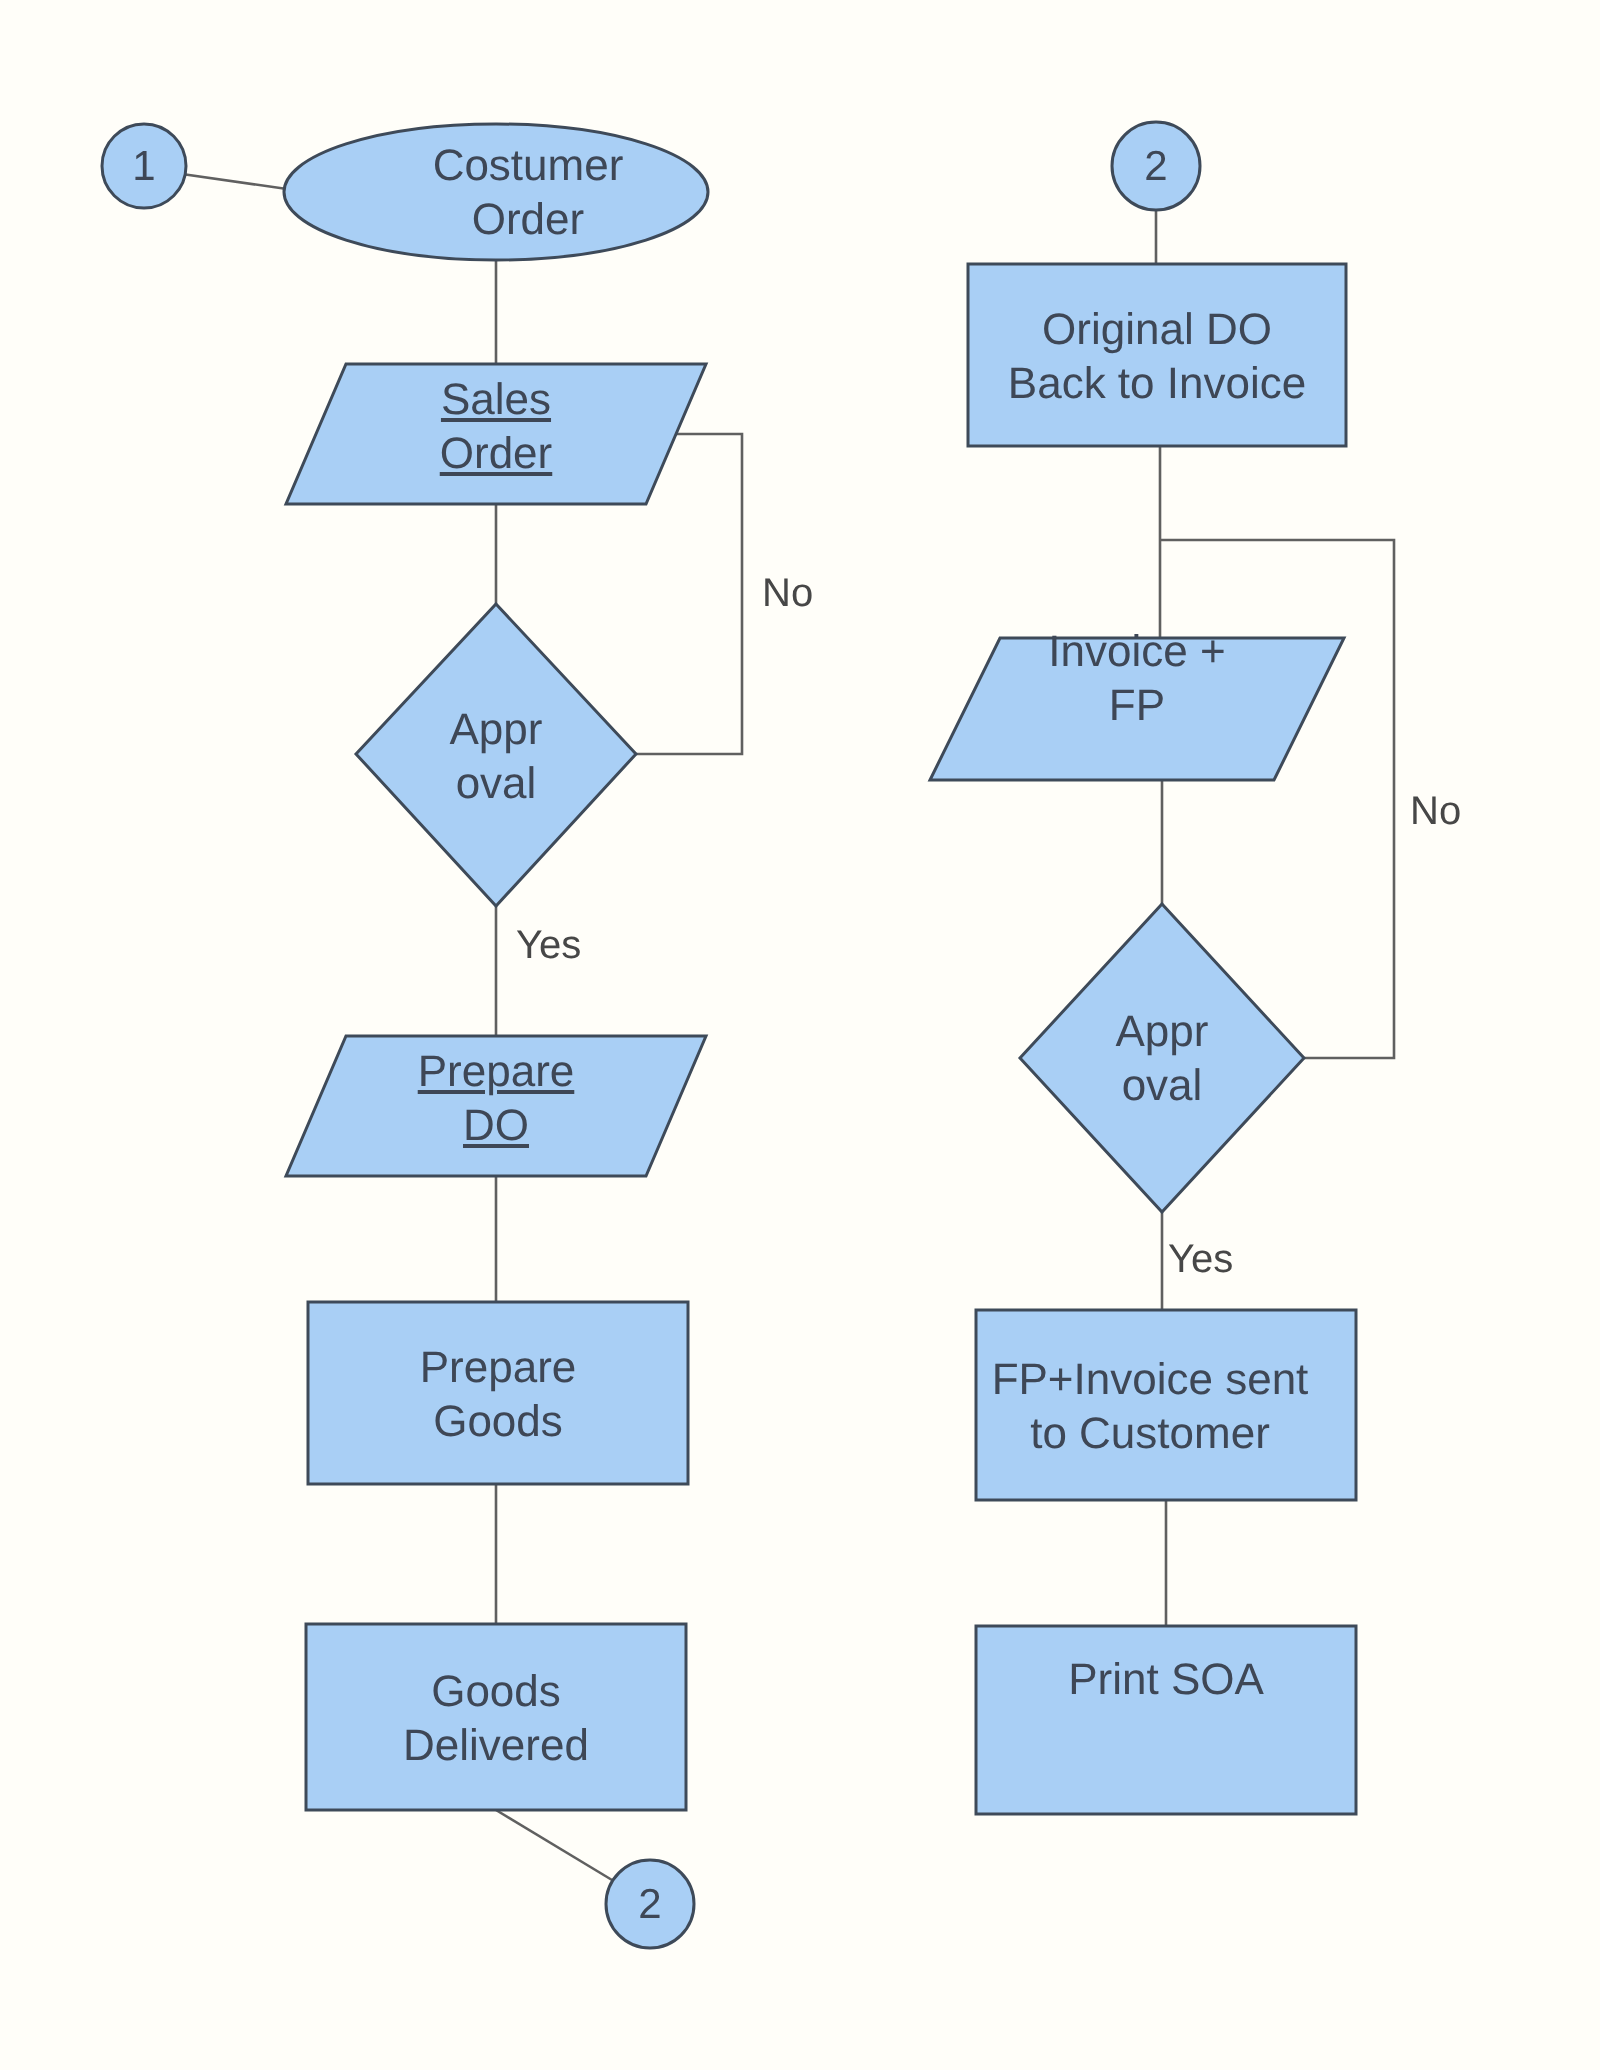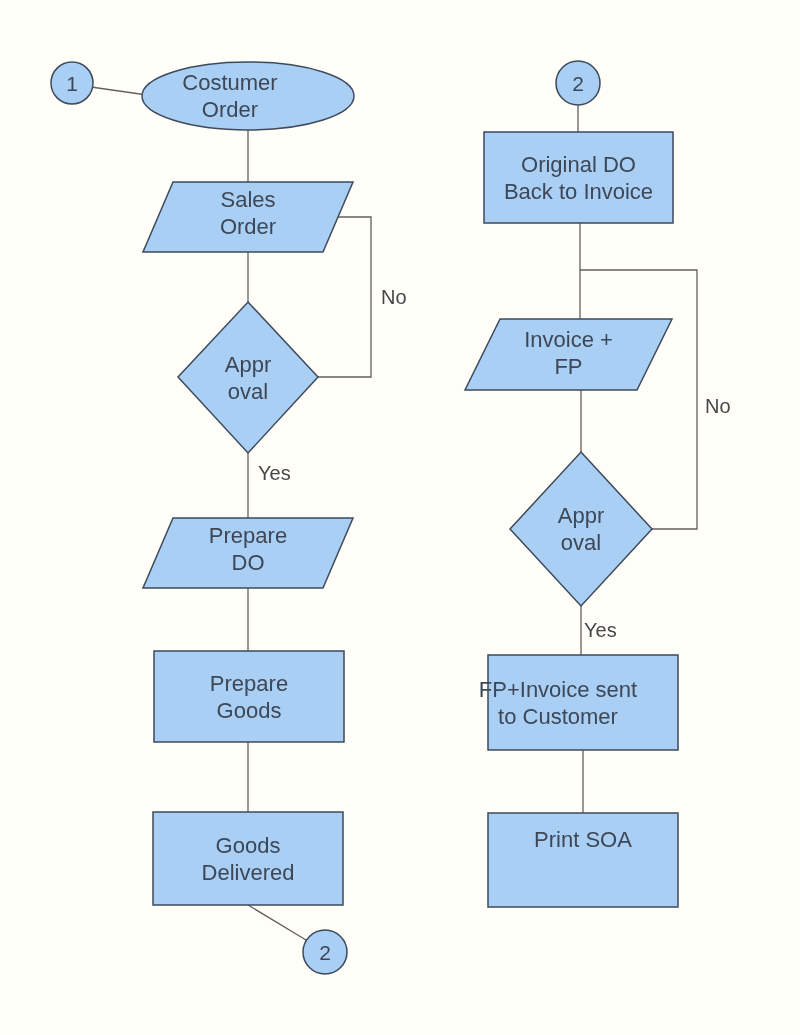--- a/index.html
+++ b/index.html
@@ -36,21 +36,21 @@
   }
   .circle-label { font-size: 21px; }
   .edge-label {
     position: absolute;
     font-size: 20px;
     line-height: 27px;
     white-space: nowrap;
     color: var(--edge-text, #474747);
   }
   .pb4  { padding-bottom: 4px; }
-  .pb8  { padding-bottom: 8px; }
+  .pb8  { padding-bottom: 8px; text-decoration: underline; }
   .pb14 { padding-bottom: 0; }
   .pb16 { padding-bottom: 16px; }
 </style>
 </head>
 <body>
 
 <div class="canvas">
 
   <svg class="layer" width="800" height="1035" viewBox="0 0 800 1035">
 
@@ -81,42 +81,42 @@
 
     <circle class="shape" cx="578" cy="83" r="22"></circle>
     <rect class="shape" x="484" y="132" width="189" height="91"></rect>
     <polygon class="shape" points="500,319 672,319 637,390 465,390"></polygon>
     <polygon class="shape" points="581,452 652,529 581,606 510,529"></polygon>
     <rect class="shape" x="488" y="655" width="190" height="95"></rect>
     <rect class="shape" x="488" y="813" width="190" height="94"></rect>
   </svg>
 
   <div class="label circle-label" style="left:51px;top:62px;width:42px;height:42px">1</div>
-  <div class="label" style="left:125px;top:61px;width:210px;height:70px">Costumer
+  <div class="label" style="left:159px;top:61px;width:210px;height:70px">Costumer
 Order</div>
   <div class="label pb8" style="left:143px;top:182px;width:210px;height:70px">Sales
 Order</div>
   <div class="label pb14" style="left:178px;top:302px;width:140px;height:151px">Appr
 oval</div>
   <div class="label pb8" style="left:143px;top:518px;width:210px;height:70px">Prepare
 DO</div>
   <div class="label pb14" style="left:154px;top:651px;width:190px;height:91px">Prepare
 Goods</div>
   <div class="label pb14" style="left:153px;top:812px;width:190px;height:93px">Goods
 Delivered</div>
   <div class="label circle-label" style="left:304px;top:931px;width:42px;height:42px">2</div>
 
   <div class="label circle-label" style="left:557px;top:62px;width:42px;height:42px">2</div>
   <div class="label pb14" style="left:484px;top:132px;width:189px;height:91px">Original DO
 Back to Invoice</div>
-  <div class="label pb4" style="left:465px;top:319px;width:207px;height:71px">Invoice +
+  <div class="label pb4" style="left:465px;top:305px;width:207px;height:71px">Invoice +
 FP</div>
   <div class="label pb14" style="left:510px;top:452px;width:142px;height:154px">Appr
 oval</div>
-  <div class="label pb14" style="left:463px;top:655px;width:190px;height:95px">FP+Invoice sent
+  <div class="label pb14" style="left:480px;top:655px;width:190px;height:95px">FP+Invoice sent
 to Customer</div>
   <div class="label pb16" style="left:488px;top:813px;width:190px;height:68px">Print SOA</div>
 
   <div class="edge-label" style="left:381px;top:284px">No</div>
   <div class="edge-label" style="left:258px;top:460px">Yes</div>
   <div class="edge-label" style="left:705px;top:393px">No</div>
   <div class="edge-label" style="left:584px;top:617px">Yes</div>
 
 </div>
 

